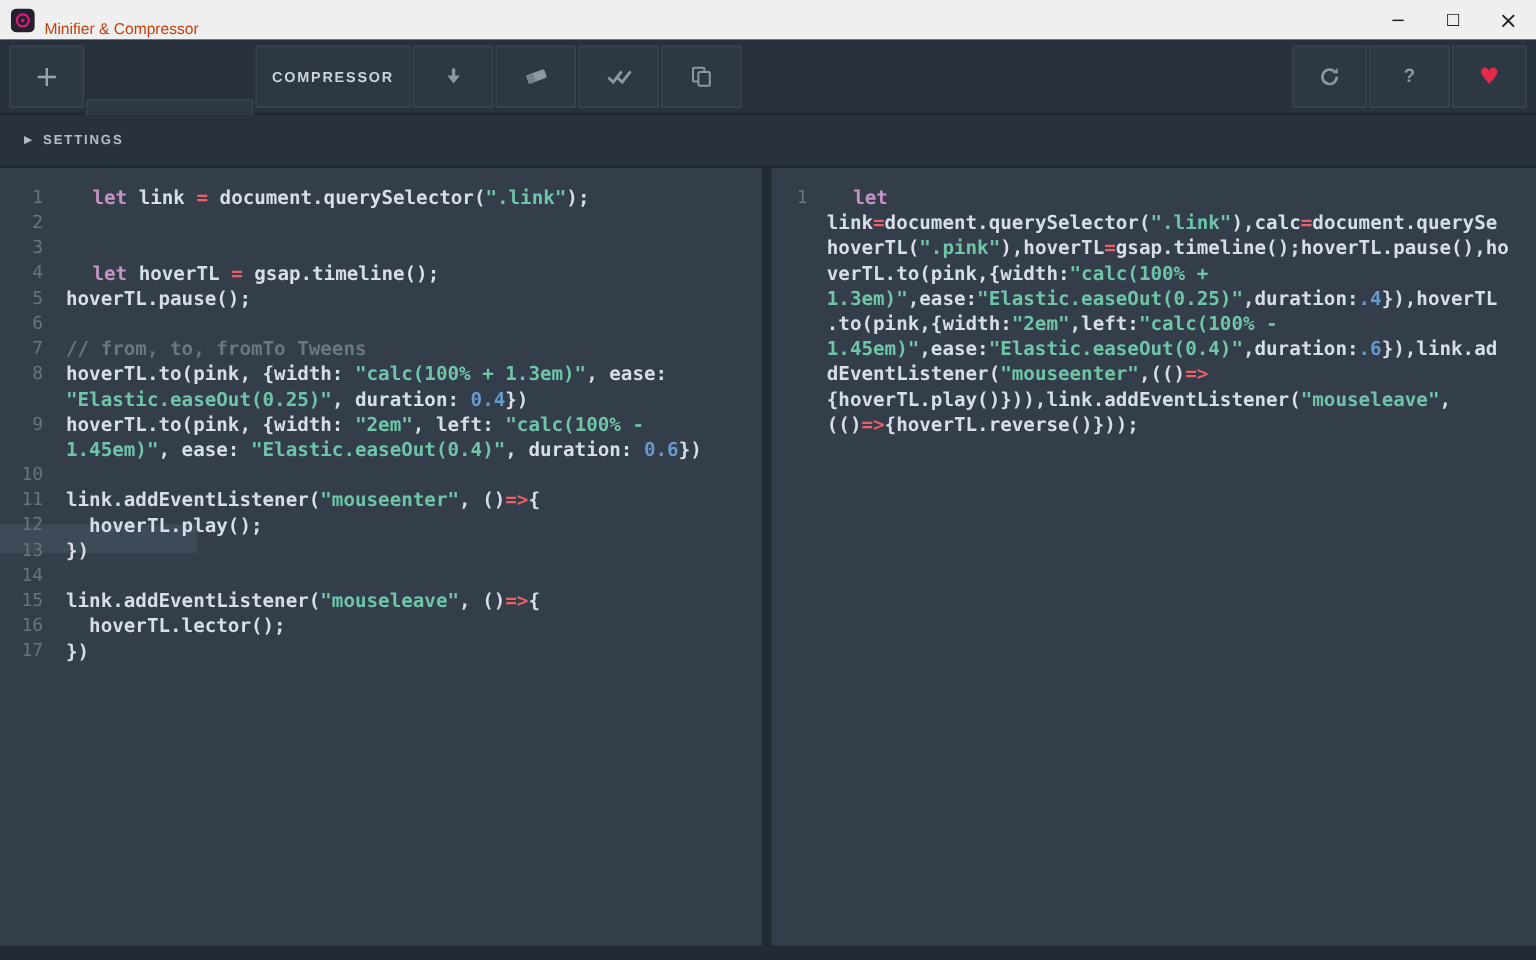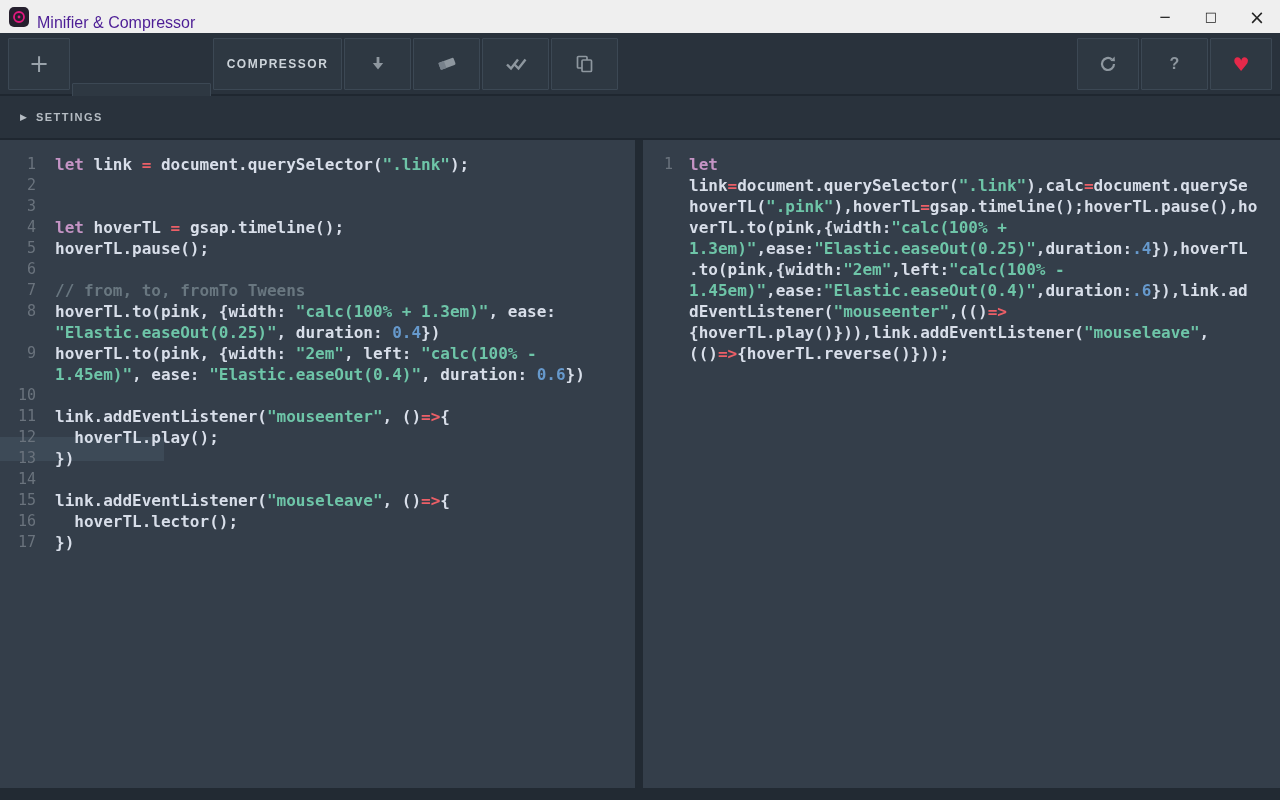--- a/index.html
+++ b/index.html
@@ -4,21 +4,21 @@
 <style>
   * { margin:0; padding:0; box-sizing:border-box; }
   html,body { width:1280px; height:800px; overflow:hidden; background:#222a33; }
   body { font-family:"Liberation Sans", sans-serif; }
 
   .window { width:1280px; height:800px; display:flex; flex-direction:column; background:#222a33; }
 
   
   .titlebar { height:33px; background:#efefef; display:flex; align-items:center; flex:0 0 33px; }
   .titlebar-left { display:flex; align-items:center; gap:8px; padding-left:9px; flex:1; }
-  .app-title { font-size:16px; color:#4c1d95;margin-top:13px; }
+  .app-title { font-size:13px; color:#c2410c;margin-top:13px; }
   .win-controls { display:flex; height:33px; }
   .win-btn { width:46px; height:33px; display:flex; align-items:center; justify-content:center;
              color:#222; background:transparent; border:none; font-family:"DejaVu Sans", sans-serif; cursor:pointer; }
   .win-btn.minimize { font-size:15px; }
   .win-btn.maximize { font-size:13px; }
   .win-btn.close    { font-size:19px; }
 
   
   .toolbar { height:63px; flex:0 0 63px; background:#29323c; display:flex; align-items:center;
              padding:0 8px; border-bottom:2px solid #1f2730; }
@@ -52,21 +52,21 @@
   .pane-output { flex:1; }
   .bottom-spacer { height:12px; flex:0 0 12px; background:#222a33; }
 
   .code-row { display:flex; height:21px; line-height:21px; white-space:pre;
               font-family:"DejaVu Sans Mono", monospace; font-size:16px; position:relative; z-index:1; }
   .gutter { flex:0 0 36px; text-align:right; color:#6a737d; font-size:15px; }
   .code-text { padding-left:19px; font-weight:bold; }
   .pane-output .gutter { flex-basis:30px; }
   .pane-output .code-text { padding-left:16px; }
 
-  .tok-kw  { color:var(--c-keyword,#c594c5); }
+  .tok-kw  { color:var(--c-keyword,#c594c5);margin-left:22px; }
   .tok-pl  { color:var(--c-plain,#d8dee9); }
   .tok-str { color:var(--c-string,#6ec5a8); }
   .tok-num { color:var(--c-number,#6699cc); }
   .tok-com { color:var(--c-comment,#697780); }
   .tok-op  { color:var(--c-operator,#ec5f67); }
 
   .selection-highlight { position:absolute; left:0; top:297px; width:164px; height:24px;
                          background:#3d4a57; z-index:0; }
 </style>
 </head>

